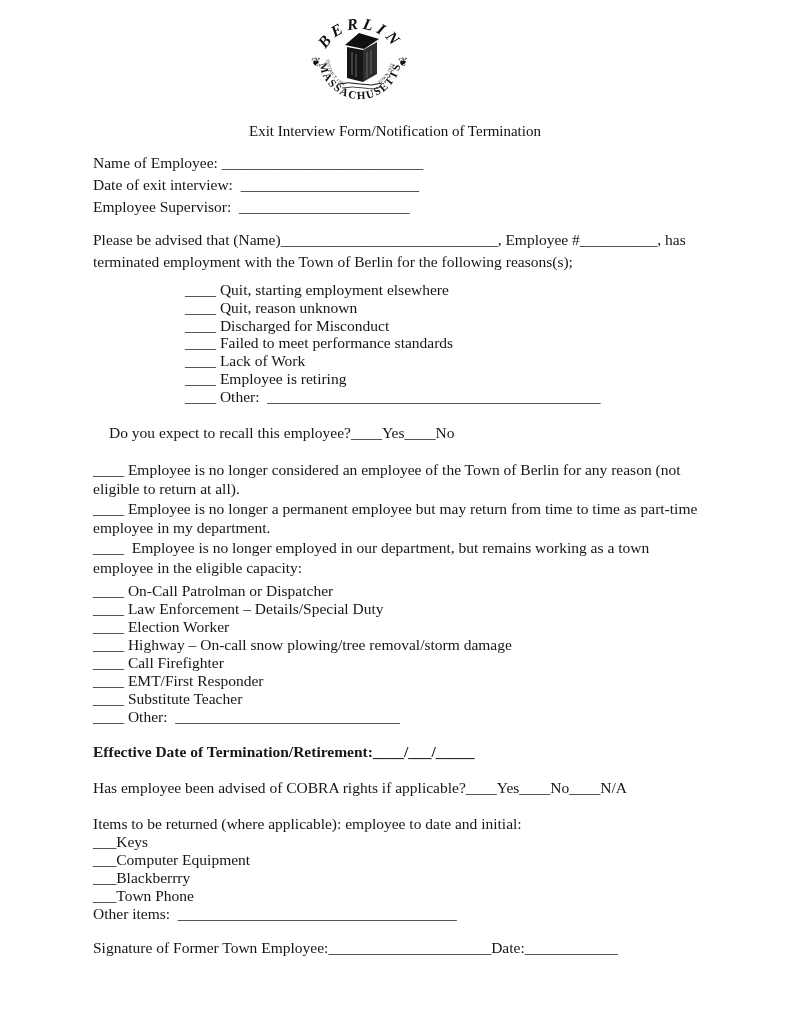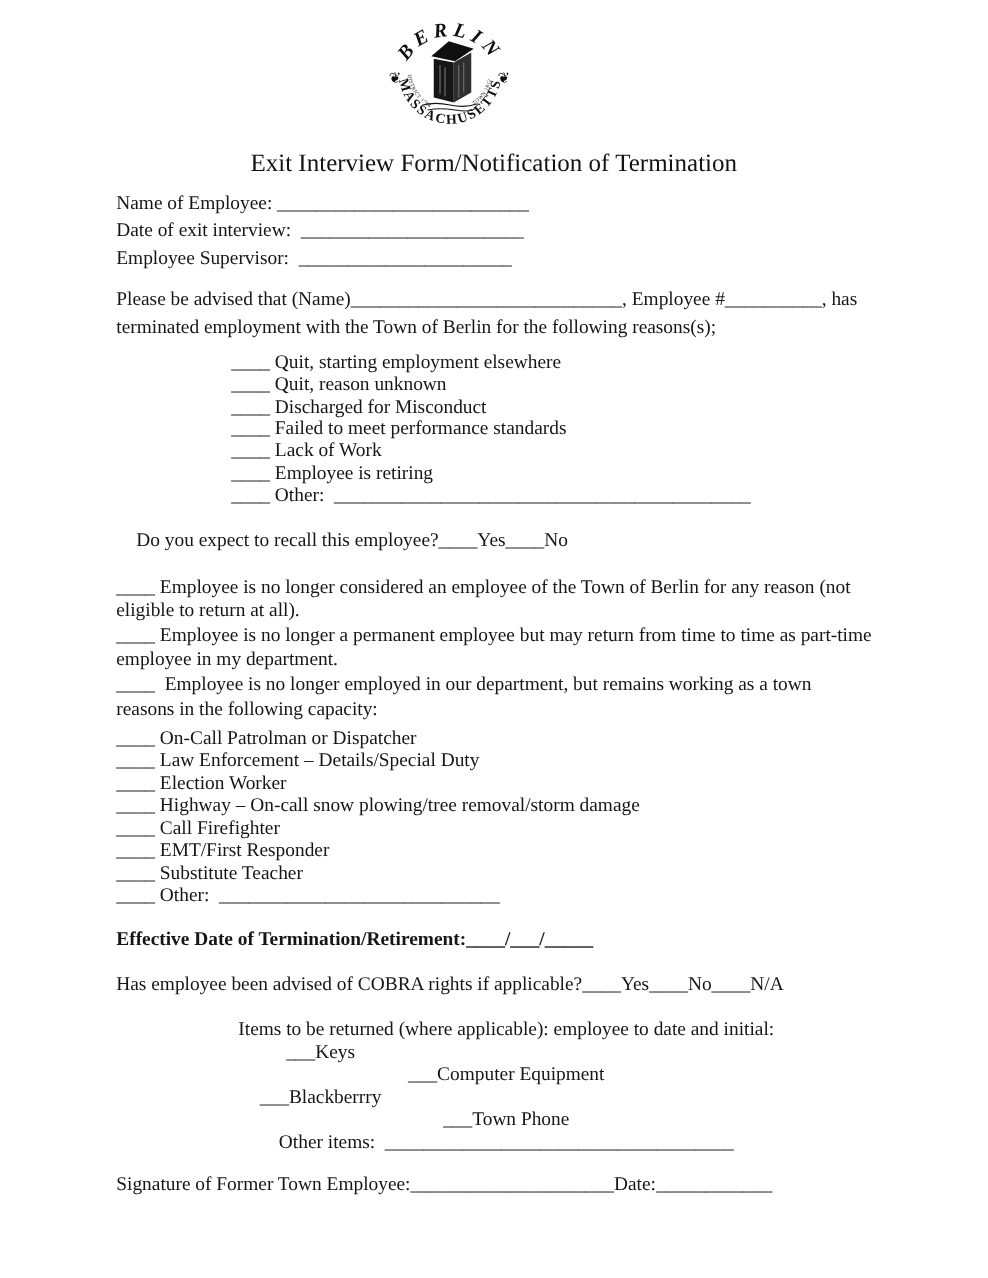--- a/index.html
+++ b/index.html
@@ -35,38 +35,38 @@
   .seal-inner {
     font-family: "Liberation Serif", serif;
     font-size: 4.3px;
     letter-spacing: 0.3px;
     fill: #181818;
   }
   .seal-flourish { font-size: 12px; fill: #101010; }
 
   .title {
     margin: 10px 0 0 0;
-    font-size: 20px;
+    font-size: 15px;
     font-weight: normal;
     line-height: 26px;
     text-align: center;
     color: #121212;
   }
 
   .content { margin-left: 93px; width: 624px; }
 
   .intro    { margin-top: 8px;  line-height: 22px; }
   .advisory { margin-top: 11px; line-height: 21.5px; }
   .reasons  { margin-top: 9px;  line-height: 17.8px; padding-left: 92px; }
   .recall   { margin-top: 18px; line-height: 18px; margin-left: 16px; }
   .status   { margin-top: 18px; line-height: 19.6px; }
   .capacity { margin-top: 5px;  line-height: 18px; font-family: Liberation Serif, serif; }
   .effective{ margin-top: 17px; line-height: 18px; font-weight: bold; }
   .cobra    { margin-top: 18px; line-height: 18px; }
-  .items    { margin-top: 18px; line-height: 18px; text-align: center; }
+  .items    { margin-top: 18px; line-height: 18px; }
   .items-row { display: flex; flex-direction: column; }
   .items-row .cell-left { width: 327px; white-space: pre-wrap; }
   .items-row .cell-right { white-space: pre-wrap; }
   .sig1     { margin-top: 16px; line-height: 18px; }
   .sig2     { margin-top: 19px; line-height: 20px; }
 </style>
 </head>
 <body>
 
 <div class="page">
@@ -130,21 +130,21 @@
     </div>
 
     <div class="recall line">Do you expect to recall this employee?____Yes____No</div>
 
     <div class="status">
       <div class="line">____ Employee is no longer considered an employee of the Town of Berlin for any reason (not</div>
       <div class="line">eligible to return at all).</div>
       <div class="line">____ Employee is no longer a permanent employee but may return from time to time as part-time</div>
       <div class="line">employee in my department.</div>
       <div class="line">____  Employee is no longer employed in our department, but remains working as a town</div>
-      <div class="line">reasons in the following capacity:</div>
+      <div class="line">employee in the eligible capacity:</div>
     </div>
 
     <div class="capacity">
       <div class="line">____ On-Call Patrolman or Dispatcher</div>
       <div class="line">____ Law Enforcement – Details/Special Duty</div>
       <div class="line">____ Election Worker</div>
       <div class="line">____ Highway – On-call snow plowing/tree removal/storm damage</div>
       <div class="line">____ Call Firefighter</div>
       <div class="line">____ EMT/First Responder</div>
       <div class="line">____ Substitute Teacher</div>

